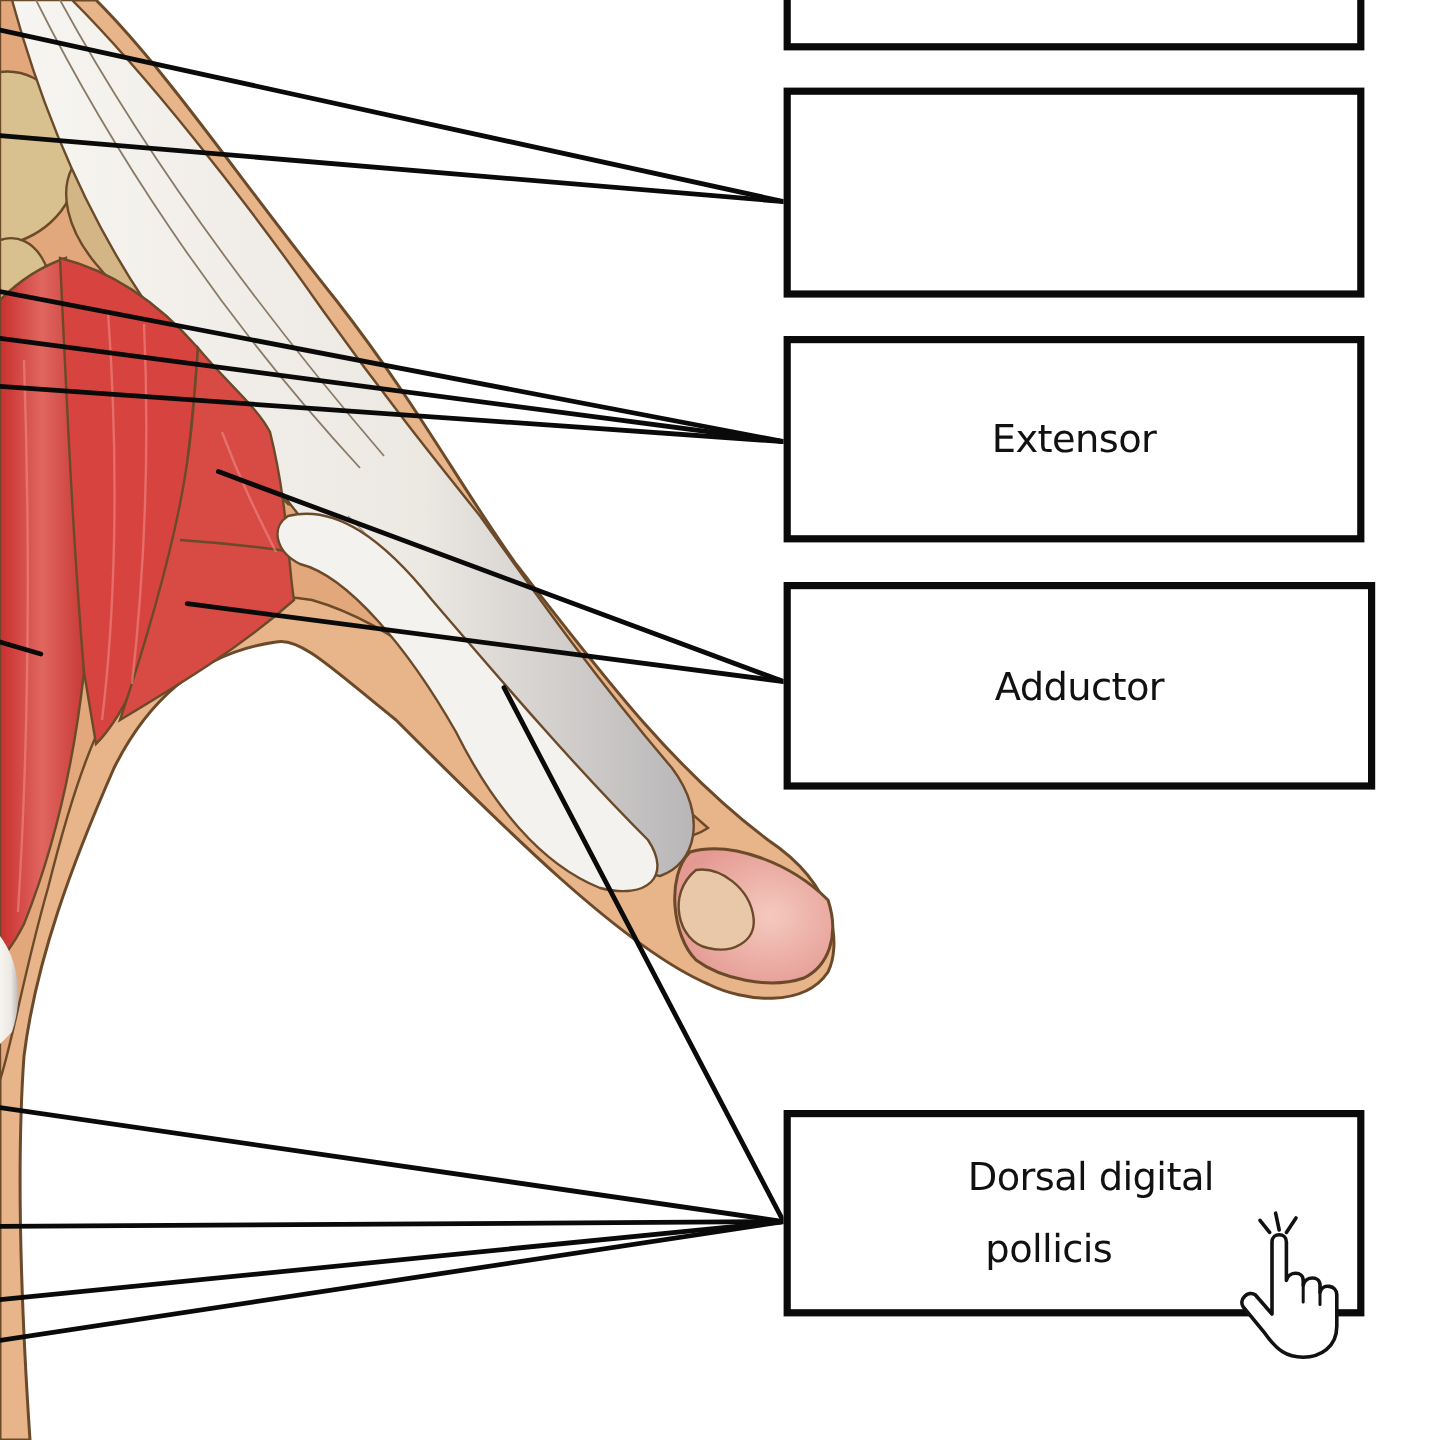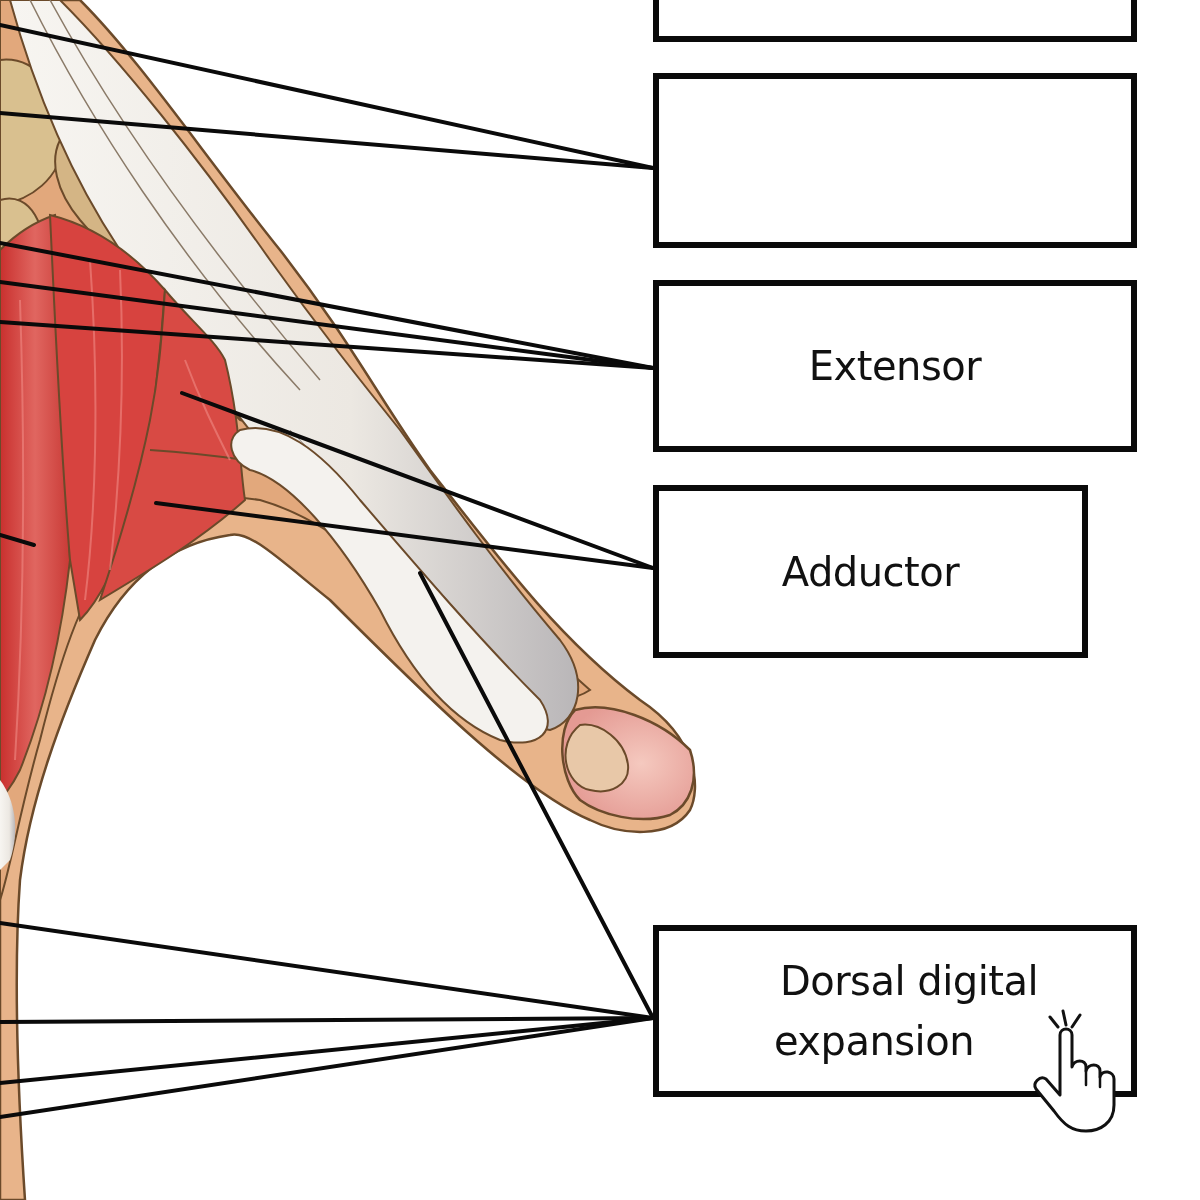--- a/index.html
+++ b/index.html
@@ -9,30 +9,30 @@
       position: absolute;
       box-sizing: border-box;
       border: 6px solid #0a0a0a;
       background: #ffffff;
       display: flex;
       flex-direction: column;
       align-items: center;
       justify-content: center;
       text-align: center;
       color: #111111;
-      font-size: 40px;
+      font-size: 32px;
       line-height: 60px;
       letter-spacing: -0.5px;
       cursor: pointer;
     }
     .label-box span { display: block; white-space: nowrap; }
     #box-1 { left: 653px; top: -10px; width: 484px; height: 52px; }
     #box-2 { left: 653px; top: 73px; width: 484px; height: 175px; }
     #box-3 { left: 653px; top: 280px; width: 484px; height: 172px; }
-    #box-4 { left: 653px; top: 485px; width: 435px; height: 173px; }
+    #box-4 { left: 653px; top: 485px; width: 493px; height: 173px; }
     #box-5 { left: 653px; top: 925px; width: 484px; height: 172px; padding-left: 28px; }
     #box-5 span:last-child { margin-right: 70px; }
     #pointer { position: absolute; left: 1030px; top: 1005px; width: 100px; height: 130px; }
   </style>
 </head>
 <body>
 
 <svg id="illustration" viewBox="0 0 1200 1200" xmlns="http://www.w3.org/2000/svg">
   <defs>
     <linearGradient id="tendonGrad" x1="0" y1="0" x2="1" y2="0">
@@ -110,21 +110,21 @@
 <div class="label-box" id="box-3">
   <span>Extensor</span>
 </div>
 
 <div class="label-box" id="box-4">
   <span>Adductor</span>
 </div>
 
 <div class="label-box" id="box-5">
   <span>Dorsal digital</span>
-  <span>expansion</span>
+  <span>pollicis</span>
 </div>
 
 <svg id="pointer" viewBox="0 0 100 130" xmlns="http://www.w3.org/2000/svg">
   <g stroke="#111" stroke-width="3" stroke-linecap="round" fill="none">
     <line x1="33" y1="6" x2="36" y2="20"></line>
     <line x1="20" y1="12" x2="28" y2="22"></line>
     <line x1="50" y1="10" x2="42" y2="22"></line>
   </g>
   <path d="M30,30 C30,22 42,22 42,30 L42,62 C44,54 56,54 56,62 L56,66 C58,58 70,58 70,66 L70,72 C72,64 84,66 84,74 L84,100 C84,118 70,126 56,126 C42,126 34,120 24,106 L6,84 C2,78 10,70 16,74 L30,90 Z" fill="#ffffff" stroke="#111" stroke-width="3" stroke-linejoin="round"></path>
   <g stroke="#111" stroke-width="2.5" stroke-linecap="round">

